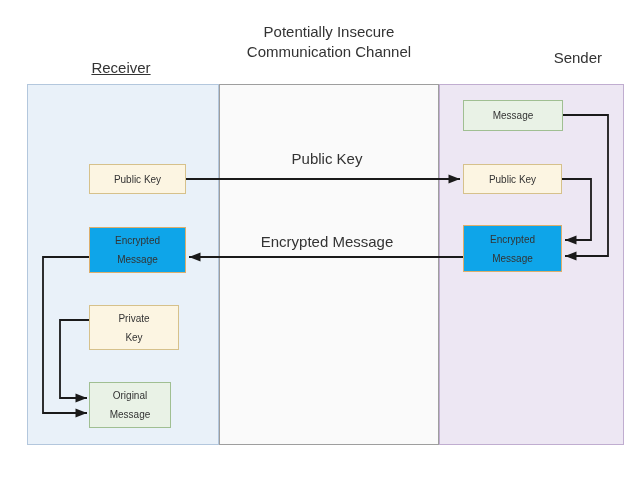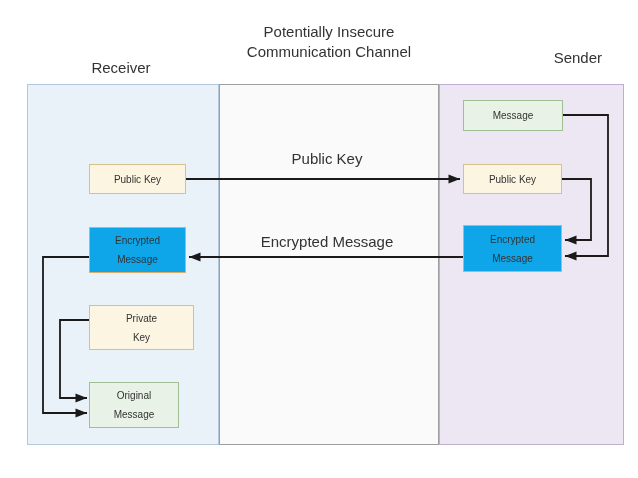--- a/index.html
+++ b/index.html
@@ -25,21 +25,21 @@
   .col-sender   { left: 439px; width: 185px; background: #ede7f3; border-color: #c0add0; }
 
   
   .hdr {
     position: absolute;
     text-align: center;
     font-size: 15px;
     line-height: 20px;
     color: #333333;
   }
-  .hdr-receiver { left: 51px;  top: 58px;  width: 140px; }
+  .hdr-receiver { left: 51px;  top: 58px;  width: 140px; text-decoration: underline; }
   .hdr-channel  { left: 215px; top: 22px;  width: 228px; }
   .hdr-sender   { left: 462px; top: 48px;  width: 140px; text-align: right; }
 
   
   .edges {
     position: absolute;
     left: 0; top: 0;
     width: 638px; height: 478px;
     pointer-events: none;
   }
@@ -58,22 +58,22 @@
     line-height: 19px;
     white-space: pre-line;
     color: #333333;
   }
   .node-yellow { background: #fcf5e2; border-color: #d6c18b; }
   .node-orange { background: #0ea5e9; border-color: #dcae6c; }
   .node-green  { background: #e9f2e6; border-color: #a0bf92; }
 
   .n-r-public    { left: 89px;  top: 164px; width: 97px;  height: 30px; }
   .n-r-encrypted { left: 89px;  top: 227px; width: 97px;  height: 46px; }
-  .n-r-private   { left: 89px;  top: 305px; width: 105px;  height: 45px; }
-  .n-r-original  { left: 89px;  top: 382px; width: 90px;  height: 46px; }
+  .n-r-private   { left: 89px;  top: 305px; width: 90px;  height: 45px; }
+  .n-r-original  { left: 89px;  top: 382px; width: 82px;  height: 46px; }
   .n-s-message   { left: 463px; top: 100px; width: 100px; height: 31px; }
   .n-s-public    { left: 463px; top: 164px; width: 99px;  height: 30px; }
   .n-s-encrypted { left: 463px; top: 225px; width: 99px;  height: 47px; }
 
   
   .flow-label {
     position: absolute;
     text-align: center;
     font-size: 15px;
     line-height: 19px;

